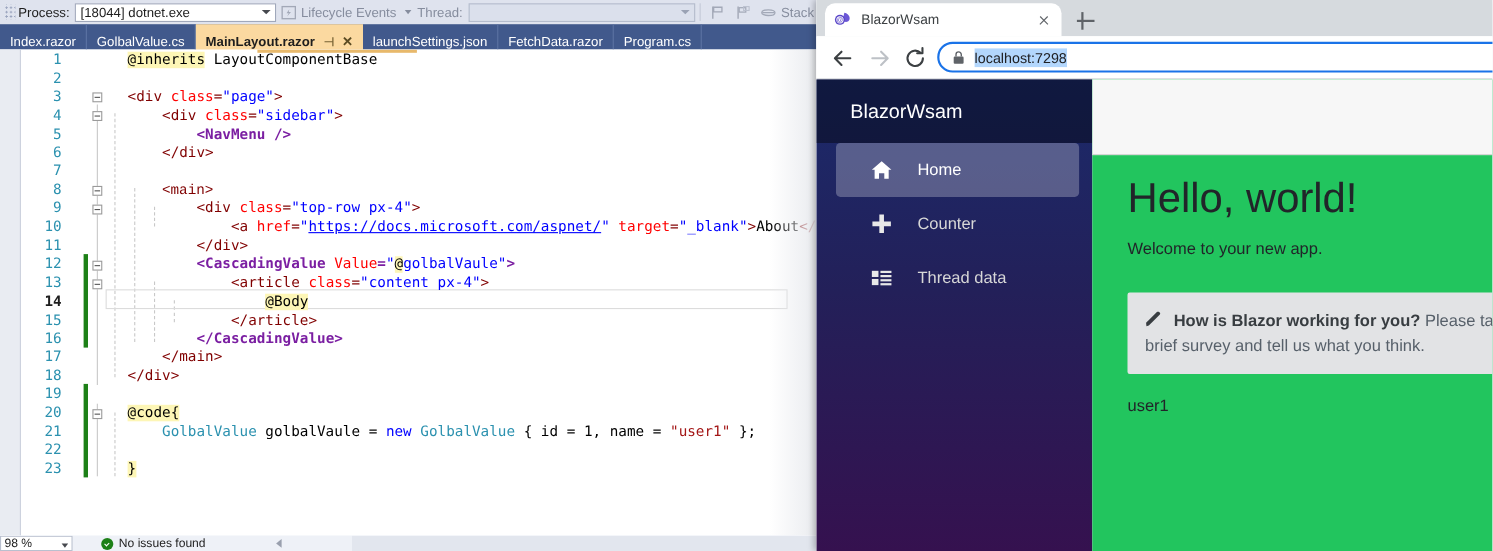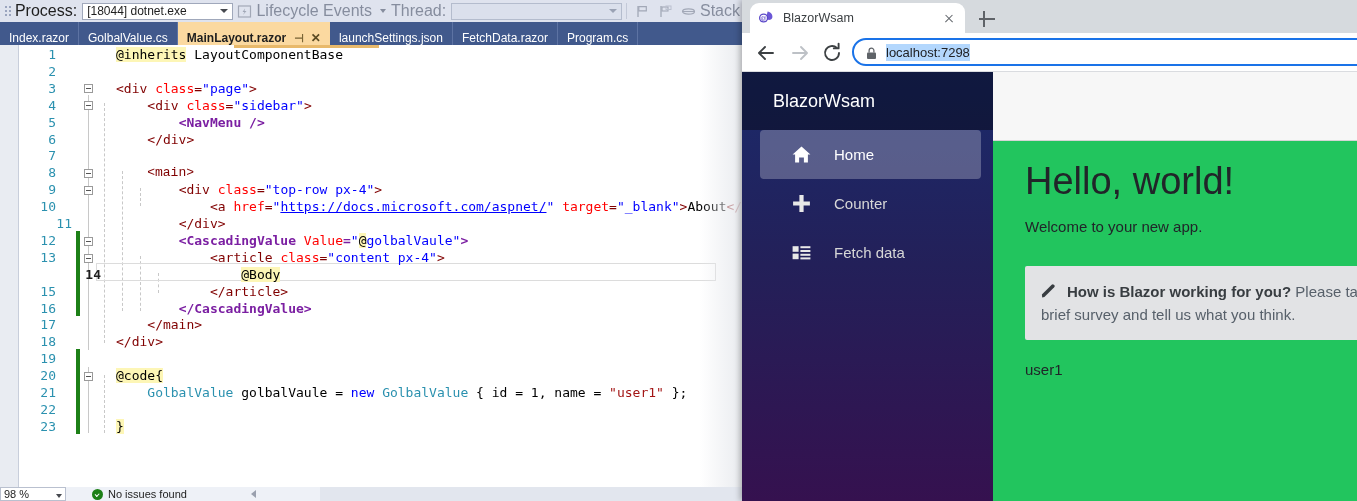--- a/index.html
+++ b/index.html
@@ -12,21 +12,21 @@
 
   
   #vs-window{position:absolute;left:0;top:0;width:745px;height:501px;background:#eef1f7;overflow:hidden;}
 
   
   #vs-debug-toolbar{position:absolute;left:0;top:0;width:745px;height:22px;background:#dfe3ee;
     display:flex;align-items:center;font-size:12px;color:#1e1e1e;}
   .tb-grip{width:10px;height:14px;margin:0 3px 0 4px;
     background-image:radial-gradient(circle,#9aa4be 1px,transparent 1px);
     background-size:4px 4px;background-position:0 1px;}
-  .tb-label{font-size:16px;color:#1e1e1e;margin-right:5px;white-space:nowrap;}
+  .tb-label{font-size:12px;color:#1e1e1e;margin-right:5px;white-space:nowrap;}
   .tb-combo{height:17px;background:#ffffff;border:1px solid #a0a8bb;display:flex;align-items:center;
     font-size:12px;color:#1e1e1e;padding:0 0 0 4px;box-sizing:border-box;position:relative;}
   .tb-combo .caret{position:absolute;right:4px;top:50%;margin-top:-2px;width:0;height:0;
     border-left:4px solid transparent;border-right:4px solid transparent;border-top:4px solid #46494f;}
   #tb-process-combo{width:190px;}
   #tb-thread-combo{width:215px;background:#dbe0ec;border-color:#b4bccd;}
   #tb-thread-combo .caret{border-top-color:#9aa2b4;}
   .tb-ico{width:15px;height:15px;margin:0 4px;opacity:.45;position:relative;flex:none;}
   .tb-sep{width:1px;height:16px;background:#c3c9d8;margin:0 4px;}
   .tb-dim{color:#868d9e;}
@@ -259,27 +259,27 @@
         <div class="lineno" style="left: 20px; top: 86.5px;">6</div>
         <div class="codetext" style="top: 86.5px;">    <span class="s-tag">&lt;/div&gt;</span></div>
         <div class="lineno" style="left: 20px; top: 103.4px;">7</div>
         <div class="codetext" style="top: 103.4px;"></div>
         <div class="lineno" style="left: 20px; top: 120.3px;">8</div>
         <div class="codetext" style="top: 120.3px; font-family: Liberation Mono, monospace;">    <span class="s-tag">&lt;main&gt;</span></div>
         <div class="lineno" style="left: 20px; top: 137.2px;">9</div>
         <div class="codetext" style="top: 137.2px;">        <span class="s-tag">&lt;div</span> <span class="s-attr">class</span><span class="s-tag">=</span><span class="s-str">"top-row px-4"</span><span class="s-tag">&gt;</span></div>
         <div class="lineno" style="left: 20px; top: 154.1px;">10</div>
         <div class="codetext" style="top: 154.1px;">            <span class="s-tag">&lt;a</span> <span class="s-attr">href</span><span class="s-tag">=</span><span class="s-str">"</span><span class="s-link">https://docs.microsoft.com/aspnet/</span><span class="s-str">"</span> <span class="s-attr">target</span><span class="s-tag">=</span><span class="s-str">"_blank"</span><span class="s-tag">&gt;</span><span class="s-plain">About</span><span class="s-tag">&lt;/a&gt;</span></div>
-        <div class="lineno" style="left: 36px; top: 171px;">11</div>
+        <div class="lineno" style="left: 20px; top: 171px;">11</div>
         <div class="codetext" style="top: 171px;">        <span class="s-tag">&lt;/div&gt;</span></div>
         <div class="lineno" style="left: 20px; top: 187.9px;">12</div>
         <div class="codetext" style="top: 187.9px;">        <span class="s-comp">&lt;CascadingValue</span> <span class="s-attr">Value</span><span class="s-comp">=</span><span class="s-str">"</span><span class="s-razor">@</span><span class="s-str">golbalVaule"</span><span class="s-comp">&gt;</span></div>
         <div class="lineno" style="left: 20px; top: 204.8px;">13</div>
         <div class="codetext" style="top: 204.8px;">            <span class="s-tag">&lt;article</span> <span class="s-attr">class</span><span class="s-tag">=</span><span class="s-str">"content px-4"</span><span class="s-tag">&gt;</span></div>
-        <div class="lineno cur" style="left: 20px; top: 221.7px; padding-left: 45px;">14</div>
+        <div class="lineno cur" style="left: 20px; top: 221.7px;">14</div>
         <div class="codetext" style="top: 221.7px;">                <span class="s-razor">@Body</span></div>
         <div class="lineno" style="left: 20px; top: 238.6px;">15</div>
         <div class="codetext" style="top: 238.6px;">            <span class="s-tag">&lt;/article&gt;</span></div>
         <div class="lineno" style="left: 20px; top: 255.5px;">16</div>
         <div class="codetext" style="top: 255.5px; text-align: center;">        <span class="s-comp">&lt;/CascadingValue&gt;</span></div>
         <div class="lineno" style="left: 20px; top: 272.4px;">17</div>
         <div class="codetext" style="top: 272.4px;">    <span class="s-tag">&lt;/main&gt;</span></div>
         <div class="lineno" style="left: 20px; top: 289.3px;">18</div>
         <div class="codetext" style="top: 289.3px;"><span class="s-tag">&lt;/div&gt;</span></div>
         <div class="lineno" style="left: 20px; top: 306.2px;">19</div>
@@ -384,21 +384,21 @@
           <span class="nav-ico">
             <svg width="21" height="21" viewBox="0 0 21 21">
                 <rect x="1.6" y="4.2" width="6" height="5.6" fill="#e8e8e8"></rect>
                 <rect x="1.6" y="11.6" width="6" height="5.6" fill="#e8e8e8"></rect>
                 <rect x="9.4" y="4.2" width="10" height="2" fill="#e8e8e8"></rect>
                 <rect x="9.4" y="8" width="10" height="2" fill="#e8e8e8"></rect>
                 <rect x="9.4" y="11.8" width="10" height="2" fill="#e8e8e8"></rect>
                 <rect x="9.4" y="15.4" width="10" height="2" fill="#e8e8e8"></rect>
               </svg>
           </span>
-          <span>Fetch data</span>
+          <span>Thread data</span>
         </div>
       </div>
     </div>
 
     <div id="app-main">
       <div id="app-toprow"></div>
       <div id="app-content">
         <h1 id="app-h1">Hello, world!</h1>
         <p id="app-lead">Welcome to your new app.</p>
         <div id="survey-alert">

